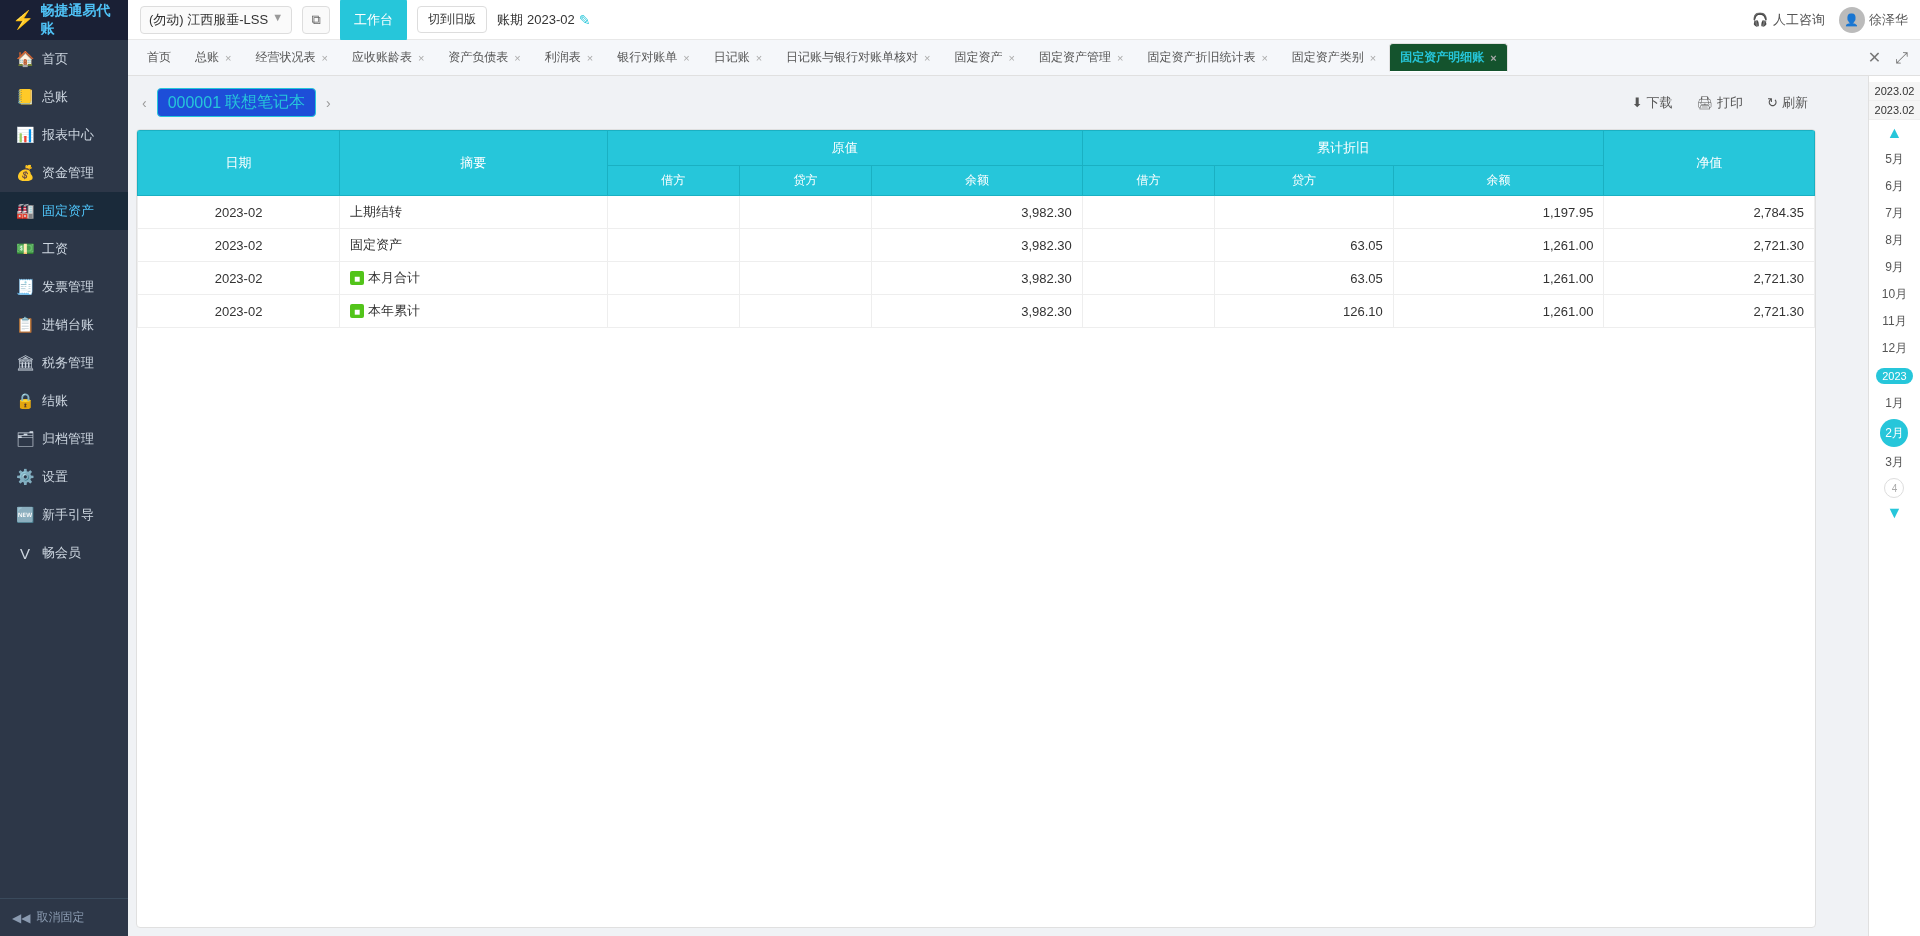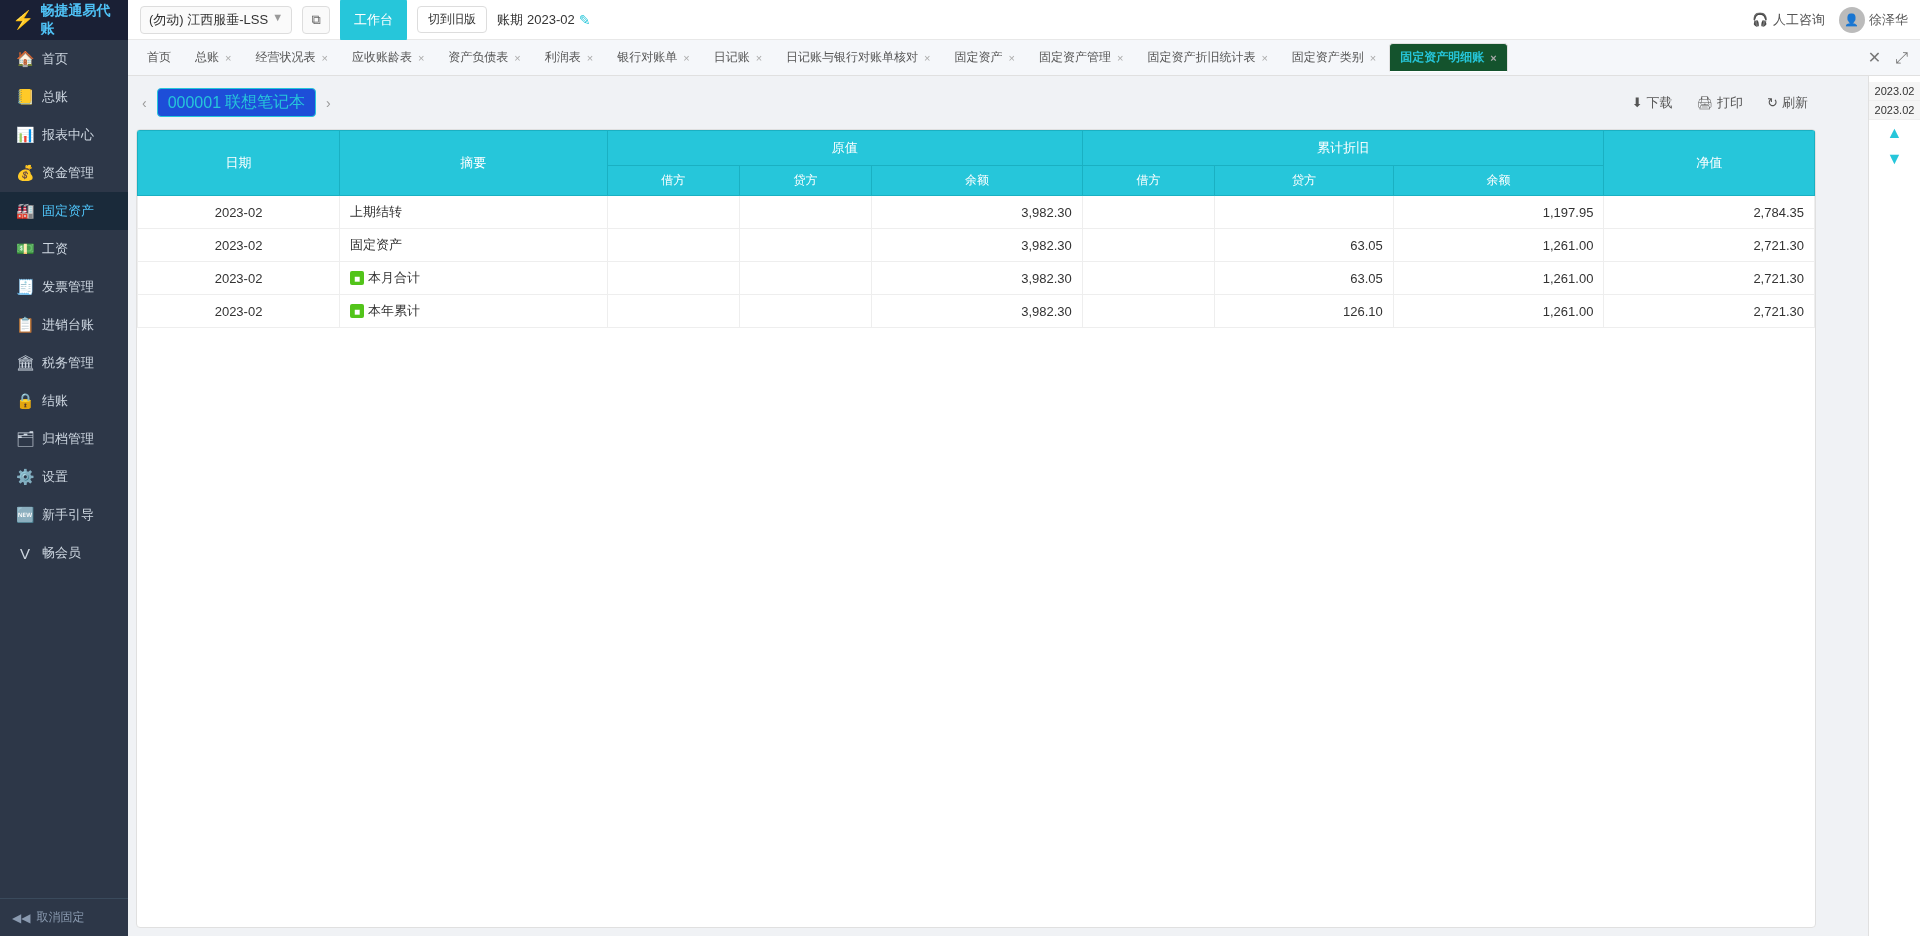--- a/index.html
+++ b/index.html
@@ -593,18 +593,37 @@
         </table>
       </div>
     </div>
 
     <div class="timeline-sidebar">
       <div class="timeline-header">2023.02</div>
       <div class="timeline-header">2023.02</div>
       <div class="timeline-nav">
         <button class="timeline-nav-btn">▲</button>
       </div>
+      <div id="timeline-months">
+          <div class="timeline-item">5月</div>
+          <div class="timeline-item">6月</div>
+          <div class="timeline-item">7月</div>
+          <div class="timeline-item">8月</div>
+          <div class="timeline-item">9月</div>
+          <div class="timeline-item">10月</div>
+          <div class="timeline-item">11月</div>
+          <div class="timeline-item">12月</div>
+          <div style="text-align: center; padding: 3px 0px;"><span class="timeline-year">2023</span></div>
+          <div class="timeline-item">1月</div>
+          <div>
+            <div class="timeline-month-active">2月</div>
+          </div>
+          <div class="timeline-item">3月</div>
+          <div>
+            <div class="timeline-circle">4</div>
+          </div>
+        </div>
       <div class="timeline-nav">
         <button class="timeline-nav-btn">▼</button>
       </div>
     </div>
   </div>
 </div>
 
 </body></html>

